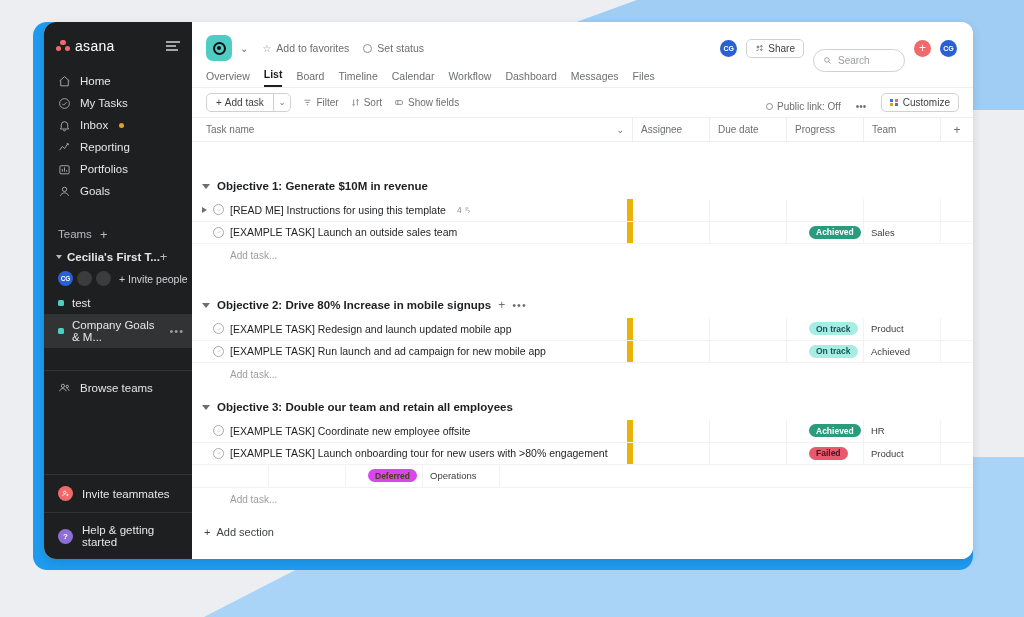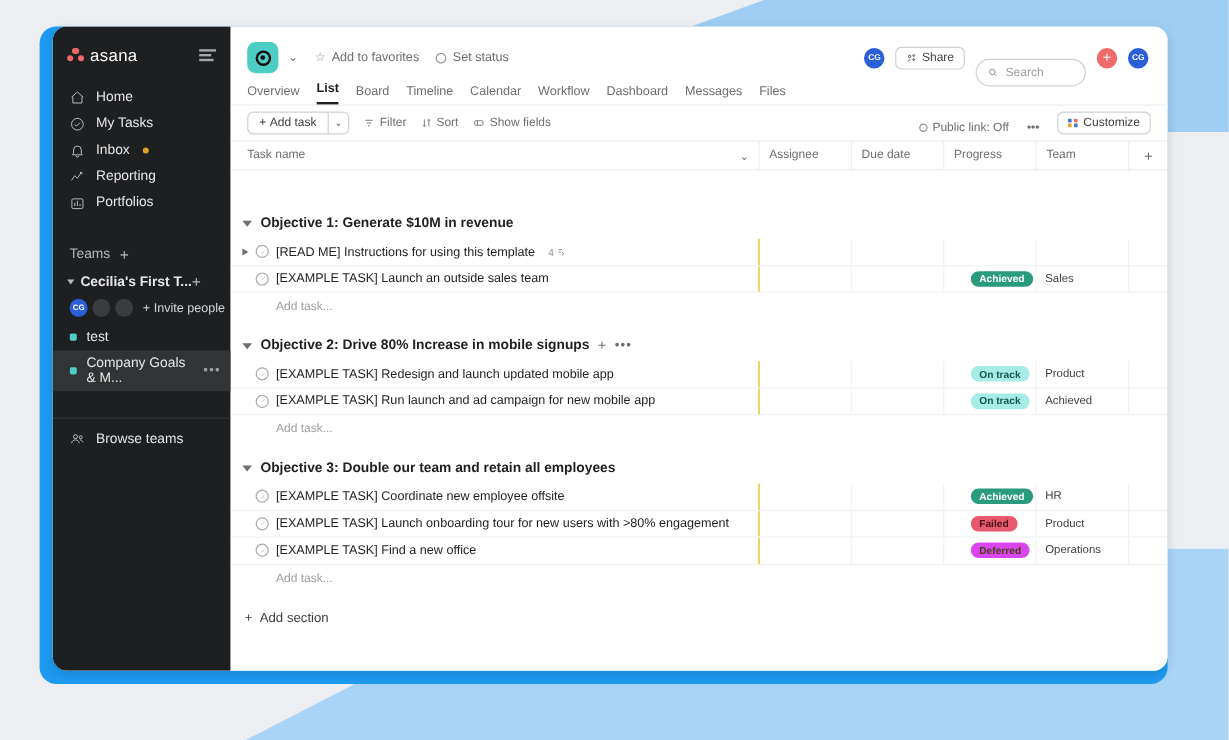--- a/index.html
+++ b/index.html
@@ -170,21 +170,21 @@
   .c-fixed { width:77px; flex:0 0 77px; padding-left:8px; border-right:1px solid #edeef0; height:24px; display:flex; align-items:center;}
   .c-plus { width:32px; flex:0 0 32px; display:flex; align-items:center; justify-content:center; color:#6d6e6f; font-size:12px;}
 
   .section-row { display:flex; align-items:center; gap:7px; height:26px; padding-left:10px;margin-top:31px; }
   .sec-caret { width:0;height:0;border-left:4px solid transparent;border-right:4px solid transparent;border-top:5px solid #6d6e6f; cursor:pointer;}
   .sec-title { font-size:11.5px; font-weight:700; color:#1e1f21; white-space:nowrap;}
   .sec-plus { font-size:12px; color:#6d6e6f; cursor:pointer; line-height:1;}
   .sec-dots { font-size:11px; color:#6d6e6f; letter-spacing:1px; cursor:pointer; line-height:1;}
 
   .task-row { display:flex; height:22.5px; border-bottom:1px solid #f1f2f3; }
-  .tr-name { flex:1; min-width:0; display:flex; align-items:center; gap:6px; padding-left:10px; border-right:1px solid #eab308;}
+  .tr-name { flex:1; min-width:0; display:flex; align-items:center; gap:6px; padding-left:10px; border-right:6px solid #eab308;}
   .expand-tri { width:0;height:0;border-top:3.5px solid transparent;border-bottom:3.5px solid transparent;border-left:5px solid #6d6e6f; flex:0 0 5px; cursor:pointer;}
   .expand-spacer { width:5px; flex:0 0 5px;}
   .check-circ { width:11px;height:11px;border-radius:50%;border:1.2px solid #a8aaac; flex:0 0 11px;
                 display:flex;align-items:center;justify-content:center; cursor:pointer;}
   .check-circ svg { width:6px;height:6px; stroke:#a8aaac; fill:none; stroke-width:2;}
   .task-text { font-size:10.5px; color:#1e1f21; white-space:nowrap; overflow:hidden; text-overflow:ellipsis;}
   .subcount { display:flex;align-items:center;gap:2px; font-size:8.5px; color:#8d8e90; margin-left:5px;}
   .tr-cell { width:77px; flex:0 0 77px; border-right:1px solid #f1f2f3; display:flex; align-items:center; padding-left:7px;}
   .tr-end { width:32px; flex:0 0 32px; }
   .pill { border-radius:9px; padding:1.5px 7px; font-size:8.5px; font-weight:700; white-space:nowrap;margin-left:15px;}
@@ -264,20 +264,29 @@
         </div>
         <div class="nav-item">
           <span class="nav-ico">
             <svg viewBox="0 0 24 24">
                 <rect x="3.5" y="5" width="17" height="15" rx="2"></rect>
                 <path d="M8 16v-5M12 16v-8M16 16v-3"></path>
               </svg>
           </span>
           <span>Portfolios</span>
         </div>
+        <div class="nav-item">
+          <span class="nav-ico">
+            <svg viewBox="0 0 24 24">
+                <circle cx="12" cy="8" r="4"></circle>
+                <path d="M4.5 20c1.5-4 4.5-5.5 7.5-5.5s6 1.5 7.5 5.5"></path>
+              </svg>
+          </span>
+          <span>Goals</span>
+        </div>
       </nav>
 
       <div class="teams-head">
         <span>Teams</span>
         <span class="plus-sm">+</span>
       </div>
 
       <div class="team-row">
         <span class="team-name">
           <span class="caret"></span>
@@ -313,20 +322,36 @@
           <svg viewBox="0 0 24 24">
               <circle cx="9" cy="9" r="3"></circle>
               <path d="M3 19c1-3.5 3.3-5 6-5s5 1.5 6 5"></path>
               <circle cx="17" cy="10" r="2.3"></circle>
               <path d="M16 14c2.2 0 3.8 1.3 4.6 4"></path>
             </svg>
         </span>
         <span>Browse teams</span>
       </div>
 
+      <div class="sb-bottom">
+        <div class="row">
+          <span class="badge-circ invite">
+            <svg viewBox="0 0 24 24" style="width:9px;height:9px;stroke:#fff;fill:none;stroke-width:2.2">
+                <circle cx="10" cy="9" r="3.4"></circle>
+                <path d="M4 19c.9-3.2 3-4.6 6-4.6"></path>
+                <path d="M17 13v6M14 16h6"></path>
+              </svg>
+          </span>
+          <span>Invite teammates</span>
+        </div>
+        <div class="row">
+          <span class="badge-circ help">?</span>
+          <span>Help &amp; getting started</span>
+        </div>
+      </div>
     </aside>
 
     <section class="main">
 
       <div class="topbar">
         <span class="proj-icon">
           <span class="ring">
               <i></i>
             </span>
         </span>
@@ -479,21 +504,21 @@
             <span class="pill" style="background:#2b9b7e;color:#ffffff">Achieved</span>
           </span>
           <span class="tr-cell">
             <span class="team-text">Sales</span>
           </span>
           <span class="tr-end"></span>
         </div>
 
         <div class="addtask-row">Add task...</div>
 
-        <div class="section-row" style="margin-top:8px">
+        <div class="section-row" style="margin-top:25px">
           <span class="sec-caret"></span>
           <span class="sec-title">Objective 2: Drive 80% Increase in mobile signups</span>
           <span class="sec-plus">+</span>
           <span class="sec-dots">•••</span>
         </div>
 
         <div class="task-row">
           <span class="tr-name">
             <span class="expand-spacer"></span>
             <span class="check-circ">
@@ -578,29 +603,20 @@
           <span class="tr-cell">
             <span class="pill" style="background:#e8596e;color:#4a1119">Failed</span>
           </span>
           <span class="tr-cell">
             <span class="team-text">Product</span>
           </span>
           <span class="tr-end"></span>
         </div>
 
         <div class="task-row">
-          <span class="tr-name">
-            <span class="expand-spacer"></span>
-            <span class="check-circ">
-                <svg viewBox="0 0 24 24">
-                  <path d="M6 12.5l4 4 8-9"></path>
-                </svg>
-              </span>
-            <span class="task-text">[EXAMPLE TASK] Find a new office</span>
-          </span>
           <span class="tr-cell"></span>
           <span class="tr-cell"></span>
           <span class="tr-cell">
             <span class="pill" style="background:#d946ef;color:#4a3f10">Deferred</span>
           </span>
           <span class="tr-cell">
             <span class="team-text">Operations</span>
           </span>
           <span class="tr-end"></span>
         </div>

